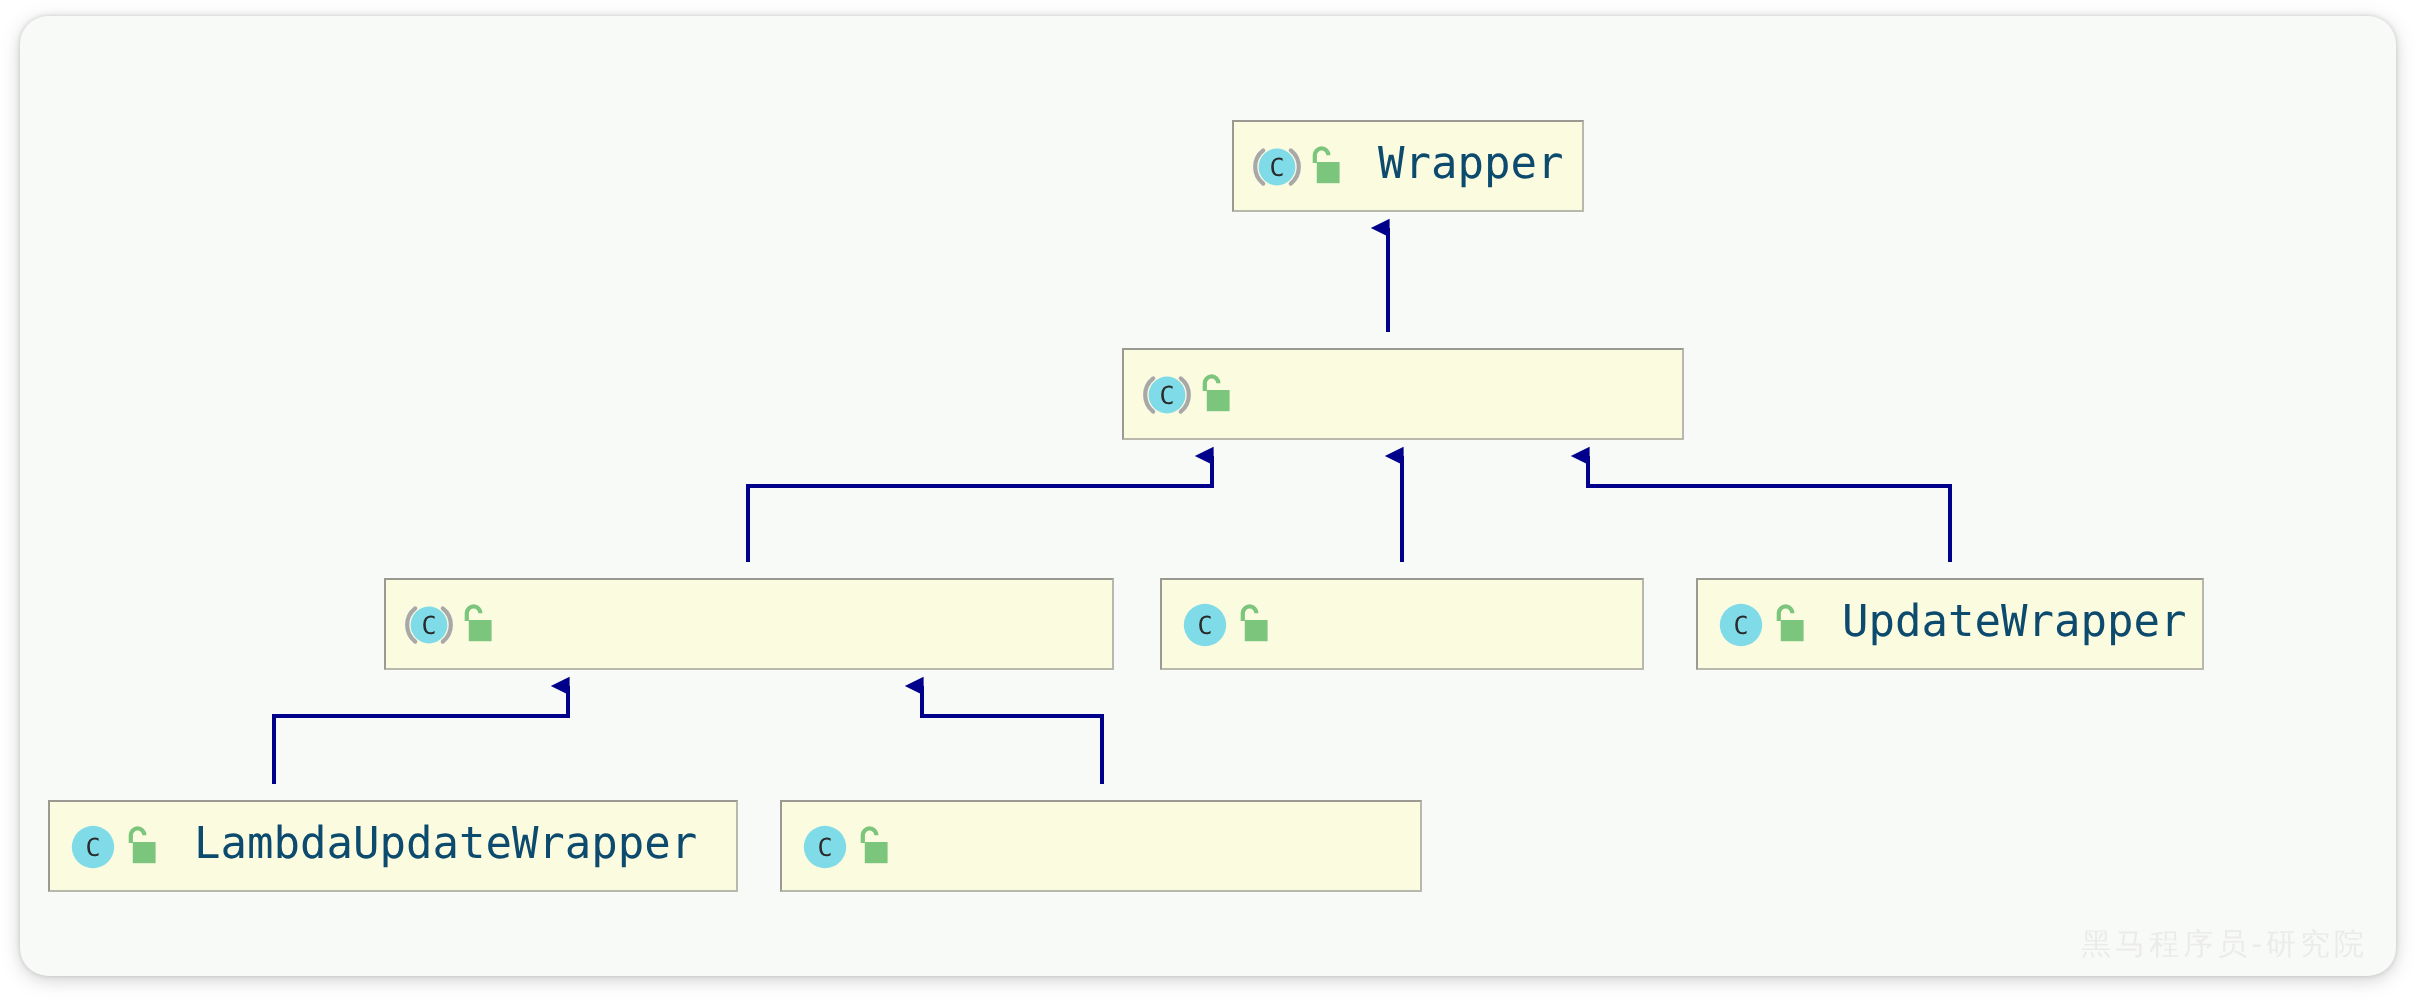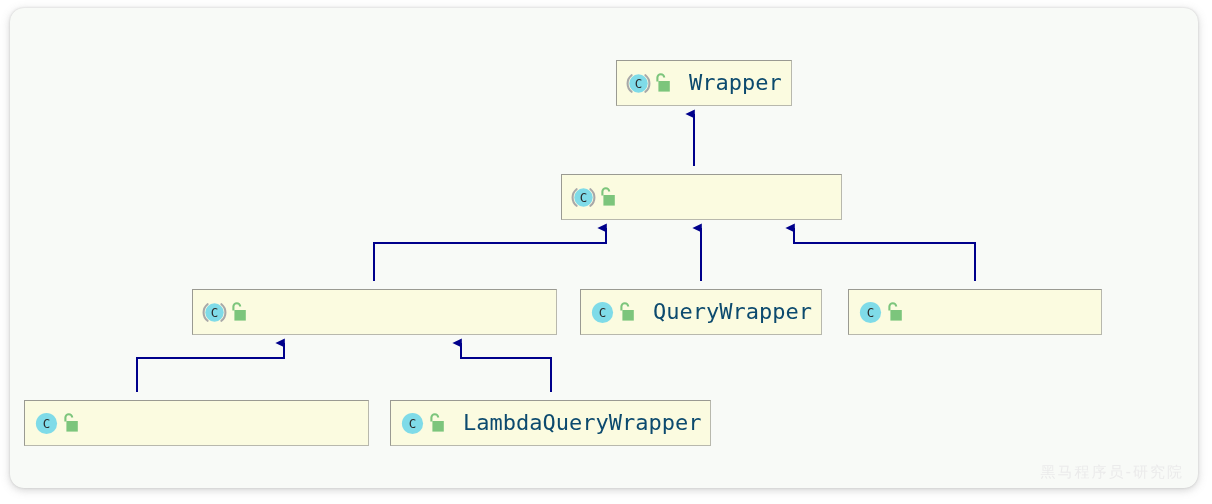--- a/index.html
+++ b/index.html
@@ -155,59 +155,59 @@
       <span class="icons">
         <svg class="cls-icon" viewBox="0 0 25 25">
           <circle cx="12.5" cy="12.5" r="10.6" fill="#7fdbe8"></circle>
           <text x="12.5" y="17" text-anchor="middle" font-family="DejaVu Sans Mono, monospace" font-size="12.5" fill="#2a2a2a">C</text>
         </svg>
         <svg class="lock-icon" viewBox="0 0 19 22">
           <path d="M4.4,9.5 L4.4,5.6 A3.4,3.4 0 0 1 11.2,5.6" stroke="#7cc57c" stroke-width="2.1" fill="none"></path>
           <rect x="5.4" y="9" width="11.4" height="10.6" fill="#7cc57c"></rect>
         </svg>
       </span>
-      <span class="node-label">QueryWrapper</span>
     </div>
 
     <div class="node" style="left:838px; top:281px; width:254px;">
       <span class="icons">
         <svg class="cls-icon" viewBox="0 0 25 25">
           <circle cx="12.5" cy="12.5" r="10.6" fill="#7fdbe8"></circle>
           <text x="12.5" y="17" text-anchor="middle" font-family="DejaVu Sans Mono, monospace" font-size="12.5" fill="#2a2a2a">C</text>
         </svg>
         <svg class="lock-icon" viewBox="0 0 19 22">
           <path d="M4.4,9.5 L4.4,5.6 A3.4,3.4 0 0 1 11.2,5.6" stroke="#7cc57c" stroke-width="2.1" fill="none"></path>
           <rect x="5.4" y="9" width="11.4" height="10.6" fill="#7cc57c"></rect>
         </svg>
       </span>
+      <span class="node-label">UpdateWrapper</span>
     </div>
 
     <div class="node" style="left:14px; top:392px; width:345px;">
       <span class="icons">
         <svg class="cls-icon" viewBox="0 0 25 25">
           <circle cx="12.5" cy="12.5" r="10.6" fill="#7fdbe8"></circle>
           <text x="12.5" y="17" text-anchor="middle" font-family="DejaVu Sans Mono, monospace" font-size="12.5" fill="#2a2a2a">C</text>
         </svg>
         <svg class="lock-icon" viewBox="0 0 19 22">
           <path d="M4.4,9.5 L4.4,5.6 A3.4,3.4 0 0 1 11.2,5.6" stroke="#7cc57c" stroke-width="2.1" fill="none"></path>
           <rect x="5.4" y="9" width="11.4" height="10.6" fill="#7cc57c"></rect>
         </svg>
       </span>
+      <span class="node-label">LambdaUpdateWrapper</span>
     </div>
 
     <div class="node" style="left:380px; top:392px; width:321px;">
       <span class="icons">
         <svg class="cls-icon" viewBox="0 0 25 25">
           <circle cx="12.5" cy="12.5" r="10.6" fill="#7fdbe8"></circle>
           <text x="12.5" y="17" text-anchor="middle" font-family="DejaVu Sans Mono, monospace" font-size="12.5" fill="#2a2a2a">C</text>
         </svg>
         <svg class="lock-icon" viewBox="0 0 19 22">
           <path d="M4.4,9.5 L4.4,5.6 A3.4,3.4 0 0 1 11.2,5.6" stroke="#7cc57c" stroke-width="2.1" fill="none"></path>
           <rect x="5.4" y="9" width="11.4" height="10.6" fill="#7cc57c"></rect>
         </svg>
       </span>
-      <span class="node-label">LambdaQueryWrapper</span>
     </div>
 
     <div id="watermark">黑马程序员-研究院</div>
 
   </div>
 </div>
 
 </body></html>

